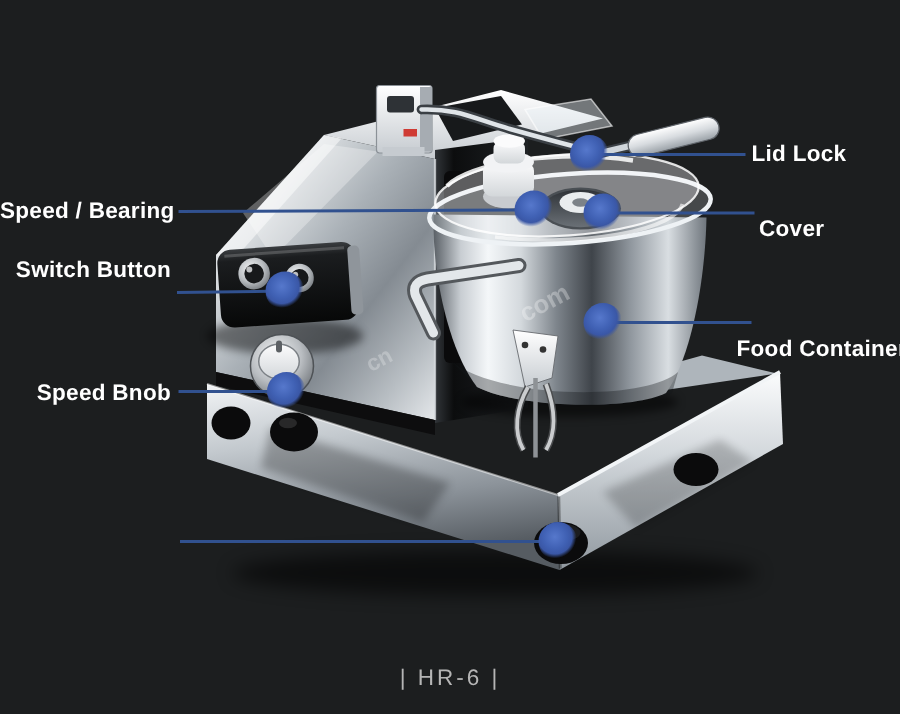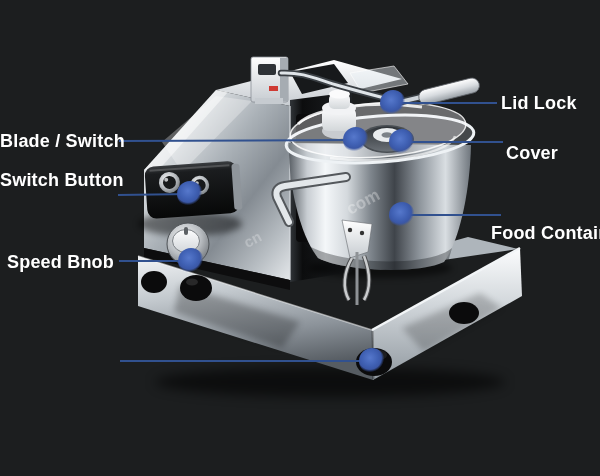--- a/index.html
+++ b/index.html
@@ -1,18 +1,18 @@
 <!DOCTYPE html>
 <html><head>
 <meta charset="utf-8">
 <style>
   html,body{margin:0;padding:0;background:#101112;}
   .stage{position:relative;width:600px;height:476px;background:#1c1e1f;overflow:hidden;
          font-family:"Liberation Sans",sans-serif;}
-  .label{position:absolute;font-weight:bold;font-size:18px;color:#ffffff;
+  .label{position:absolute;font-weight:bold;font-size:15px;color:#ffffff;
          transform:translateY(-50%);white-space:nowrap;letter-spacing:.2px;}
   .left-label{left:0;width:114px;text-align:right;}
   .right-label{text-align:left;}
   .model-label{position:absolute;left:0;right:0;top:452px;transform:translateY(-50%);
          text-align:center;color:#b5b5b5;font-size:15px;letter-spacing:2px;font-weight:400;}
   svg{position:absolute;left:0;top:0;}
 </style>
 </head>
 <body>
 
@@ -233,20 +233,21 @@
       <circle cx="356" cy="140" r="13" fill="url(#gDot)"></circle>
       <circle cx="402" cy="142" r="13" fill="url(#gDot)"></circle>
       <circle cx="393" cy="103" r="13" fill="url(#gDot)"></circle>
       <circle cx="190" cy="194" r="13" fill="url(#gDot)"></circle>
       <circle cx="191" cy="261" r="13" fill="url(#gDot)"></circle>
       <circle cx="402" cy="215" r="13" fill="url(#gDot)"></circle>
       <circle cx="372" cy="361" r="13" fill="url(#gDot)"></circle>
     </g>
   </svg>
 
-  <div class="label left-label" style="top:141px">Blade / Switch</div>
+  <div class="label left-label" style="top:141px">Speed / Bearing</div>
   <div class="label left-label" style="top:180px">Switch Button</div>
   <div class="label left-label" style="top:262px">Speed Bnob</div>
   <div class="label right-label" style="left:501px;top:103px">Lid Lock</div>
   <div class="label right-label" style="left:506px;top:153px">Cover</div>
   <div class="label right-label" style="left:491px;top:233px">Food Container</div>
 
+  <div class="model-label">| HR-6 |</div>
 </div>
 
 </body></html>

